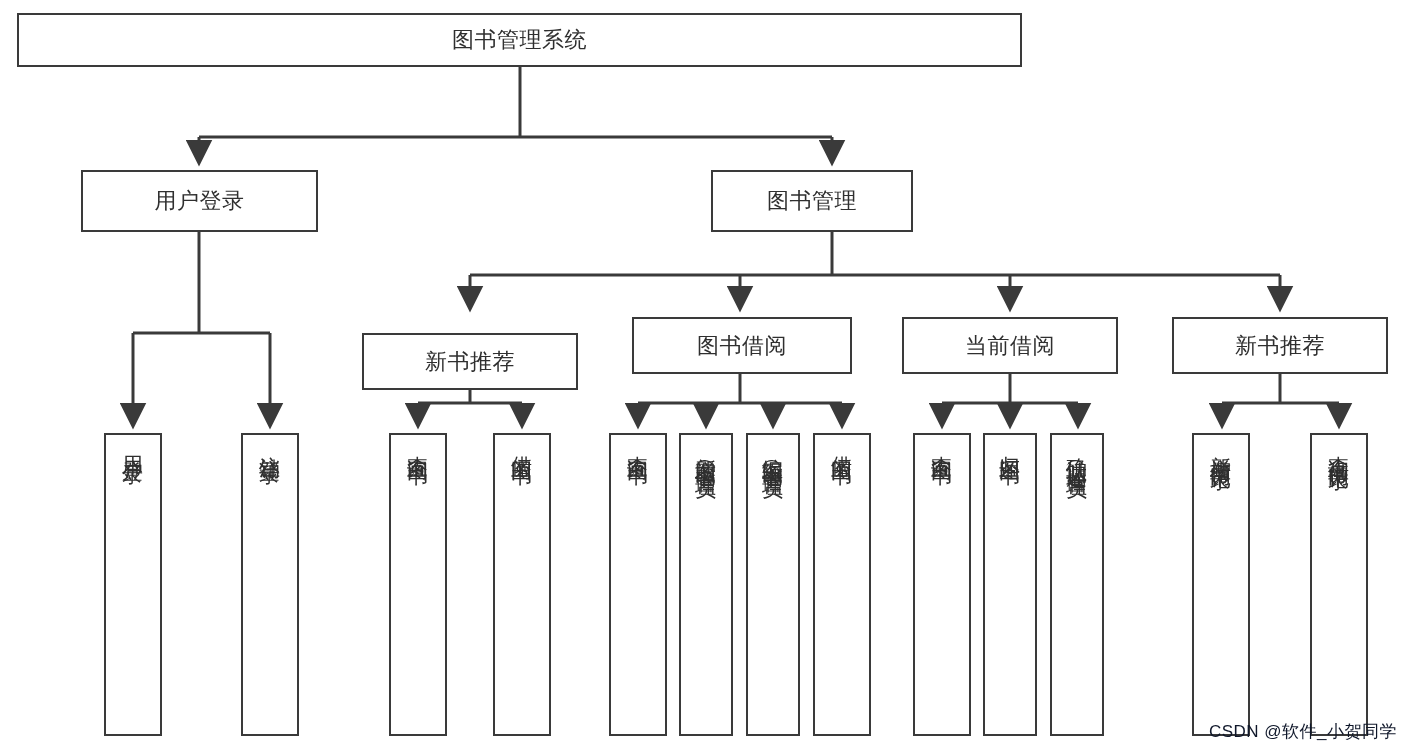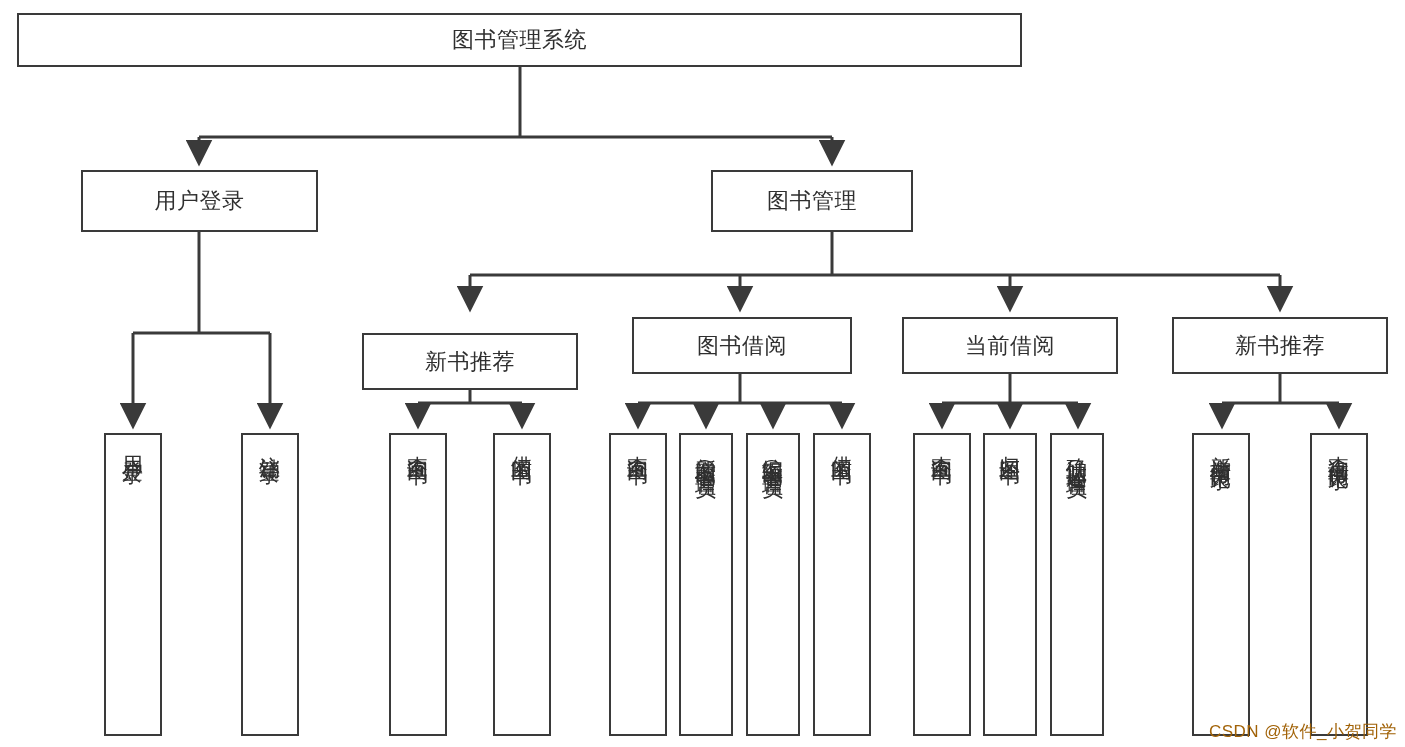--- a/index.html
+++ b/index.html
@@ -37,21 +37,21 @@
     white-space:nowrap;
     letter-spacing:3px;
     font-size:21px;
     line-height:1;
   }
   .node.vert.pad .lbl{ padding-top:2px; }
   .watermark{
     position:absolute;
     right:8px;
     bottom:4px;
-    color:#a16207;
+    color:#0f172a;
     font-size:17px;
     letter-spacing:0.5px;
     user-select:none;
     white-space:nowrap;
   }
 </style>
 </head>
 <body>
 
 <div id="stage">

